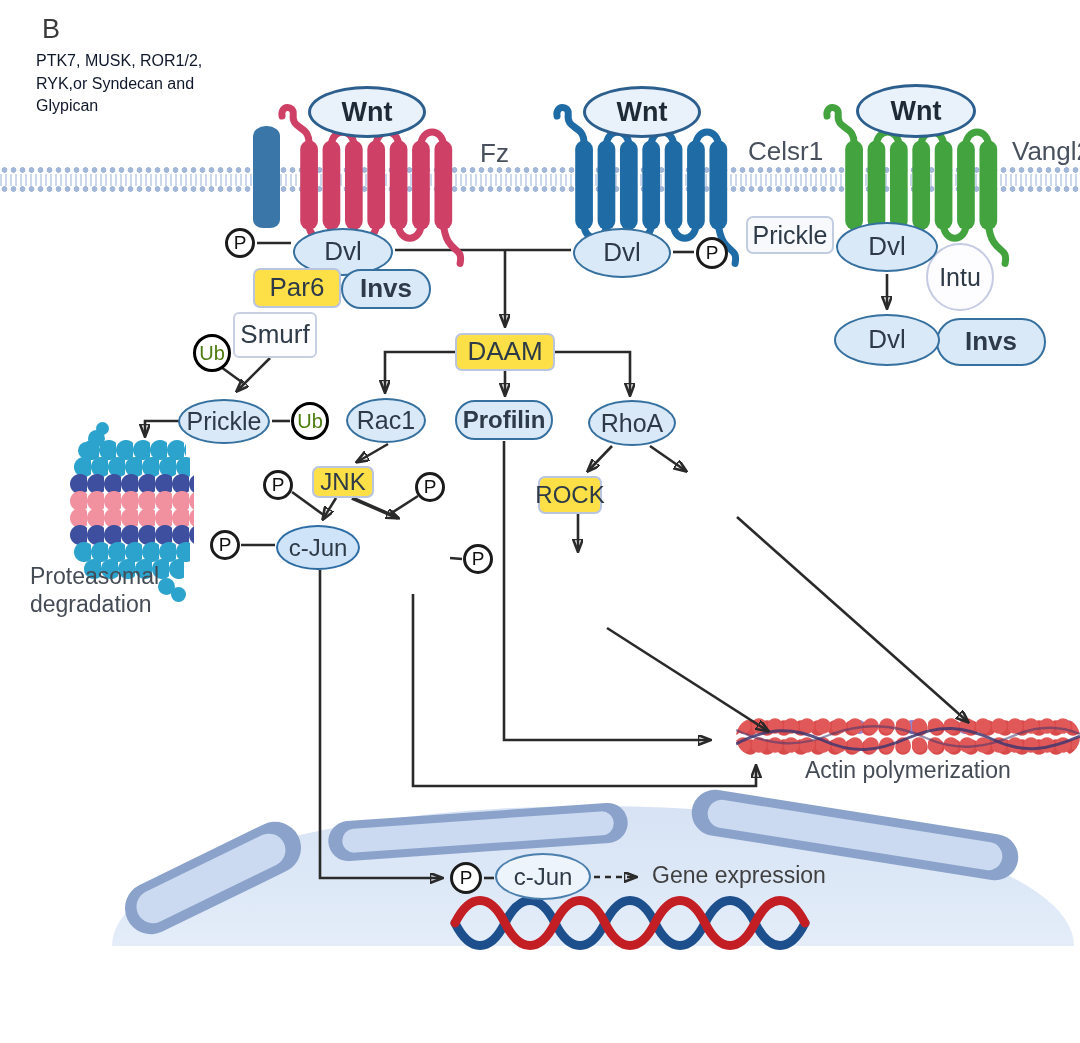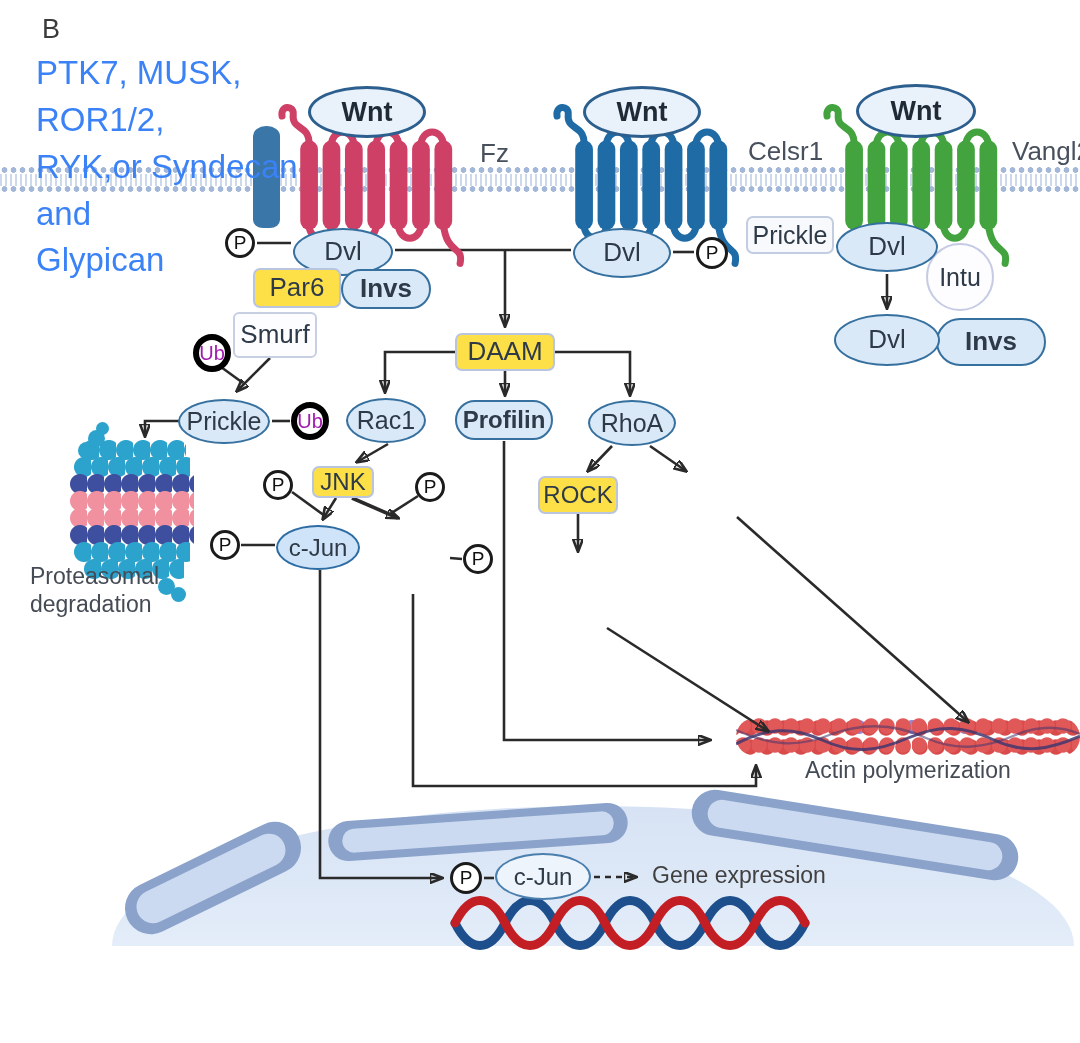--- a/index.html
+++ b/index.html
@@ -9,22 +9,22 @@
   .membrane{position:absolute;left:0;top:166px;width:1080px;height:27px;z-index:0;
     background-image:
       radial-gradient(circle at 4.5px 4px,#a3b7d9 2.5px,transparent 3.2px),
       radial-gradient(circle at 4.5px 4px,#a3b7d9 2.5px,transparent 3.2px),
       repeating-linear-gradient(90deg,#ccd8ec 0 1.6px,transparent 1.6px 5px);
     background-size:9px 8px,9px 8px,100% 12px;
     background-position:0 0,0 19px,0 7.5px;
     background-repeat:repeat-x,repeat-x,no-repeat;}
   
   .panel-label{position:absolute;left:42px;top:14px;font-size:27px;color:#3a3a3a;z-index:5;}
-  .coreceptor-note{position:absolute;left:36px;top:50px;width:262px;font-size:33px;line-height:1.42;
-    color:#3b82f6;white-space:pre-line;margin:0;z-index:5;}
+  .coreceptor-note{position:absolute;left:36px;top:50px;width:262px;font-size:16px;line-height:1.42;
+    color:#0f172a;white-space:pre-line;margin:0;z-index:5;}
   .rlabel{position:absolute;font-size:26px;color:#47505c;z-index:5;}
   .caption{position:absolute;font-size:23px;color:#454b55;z-index:6;line-height:1.2;white-space:pre-line;}
   
   .receptor{position:absolute;z-index:4;}
   .receptor.fz{color:#cf4067;}
   .receptor.celsr1{color:#1e6ba5;}
   .receptor.vangl2{color:#43a33e;}
   .cylinder{position:absolute;left:253px;top:126px;width:27px;height:102px;background:#3a76a8;
     border-radius:13px 13px 10px 10px/10px 10px 8px 8px;z-index:4;}
   .wnt{position:absolute;display:flex;align-items:center;justify-content:center;
@@ -33,21 +33,21 @@
   
   .node{position:absolute;display:flex;align-items:center;justify-content:center;
     font-size:24px;color:#2e3a47;z-index:6;box-sizing:border-box;line-height:1.05;text-align:center;}
   .ell{background:#d9e9f8;border:2.5px solid #36709f;border-radius:50%;}
   .ell-nuc{background:#eef4fb;border:2.5px solid #4a7fae;border-radius:50%;}
   .pill{background:#d9e9f8;border:2.5px solid #36709f;border-radius:999px;font-weight:bold;}
   .box{background:#fde047;border:2px solid #b9c4de;border-radius:7px;}
   .box-white{background:#fdfdff;border:2px solid #c9cfe3;border-radius:6px;}
   .circle-w{background:#fdfdff;border:2.5px solid #c6cbe4;border-radius:50%;flex-direction:column;}
   .pcirc{background:#fff;border:3px solid #1b1b1b;border-radius:50%;font-size:19px;color:#111;}
-  .ubcirc{background:#fff;border:6px solid #000000;border-radius:50%;font-size:20px;color:#a21caf;}
+  .ubcirc{background:#fff;border:3px solid #000000;border-radius:50%;font-size:20px;color:#4d7c0f;}
   
   .connectors{position:absolute;left:0;top:0;z-index:3;}
   .connectors path{stroke:#2a2a2a;stroke-width:2.6;fill:none;}
   .connectors path.thick{stroke-width:3.6;}
   .connectors path.dashed{stroke-dasharray:6 5;}
   
   .proteasome{position:absolute;left:62px;top:444px;width:160px;height:150px;z-index:2;}
   .prow{height:21px;margin-top:-4px;background-repeat:repeat-x;background-size:17px 21px;}
   .prow:first-child{margin-top:0;}
   .curl{position:absolute;width:17px;height:17px;border-radius:50%;background:#2ba3cd;}
@@ -241,21 +241,21 @@
   <div class="node pcirc" style="left:210px;top:530px;width:30px;height:30px">
       <span>P</span>
     </div>
   <div class="node ell" style="left:276px;top:525px;width:84px;height:45px;background:#cfe4f8;border-color:#2e6da4">
       <span>c-Jun</span>
     </div>
   <div class="node pcirc" style="left:463px;top:544px;width:30px;height:30px">
       <span>P</span>
     </div>
 
-  <div class="node box" style="left:538px;top:476px;width:80px;height:38px">
+  <div class="node box" style="left:538px;top:476px;width:64px;height:38px">
       <span>ROCK</span>
     </div>
 
   <div class="proteasome">
     <div class="curl" style="left:26px;top:-14px;box-shadow:-10px 12px 0 0 #2ba3cd, 6px -10px 0 -2px #2ba3cd"></div>
     <div class="prow" style="width:104px;margin-left:20px;background-image:radial-gradient(circle at 10px 10px,#2ba3cd 9.5px,transparent 10.5px)"></div>
     <div class="prow" style="width:116px;margin-left:12px;background-image:radial-gradient(circle at 10px 10px,#2ba3cd 9.5px,transparent 10.5px)"></div>
     <div class="prow" style="width:124px;margin-left:8px;background-image:radial-gradient(circle at 10px 10px,#3d4f9e 9.5px,transparent 10.5px)"></div>
     <div class="prow" style="width:124px;margin-left:8px;background-image:radial-gradient(circle at 10px 10px,#f191a0 9.5px,transparent 10.5px)"></div>
     <div class="prow" style="width:124px;margin-left:8px;background-image:radial-gradient(circle at 10px 10px,#f191a0 9.5px,transparent 10.5px)"></div>

